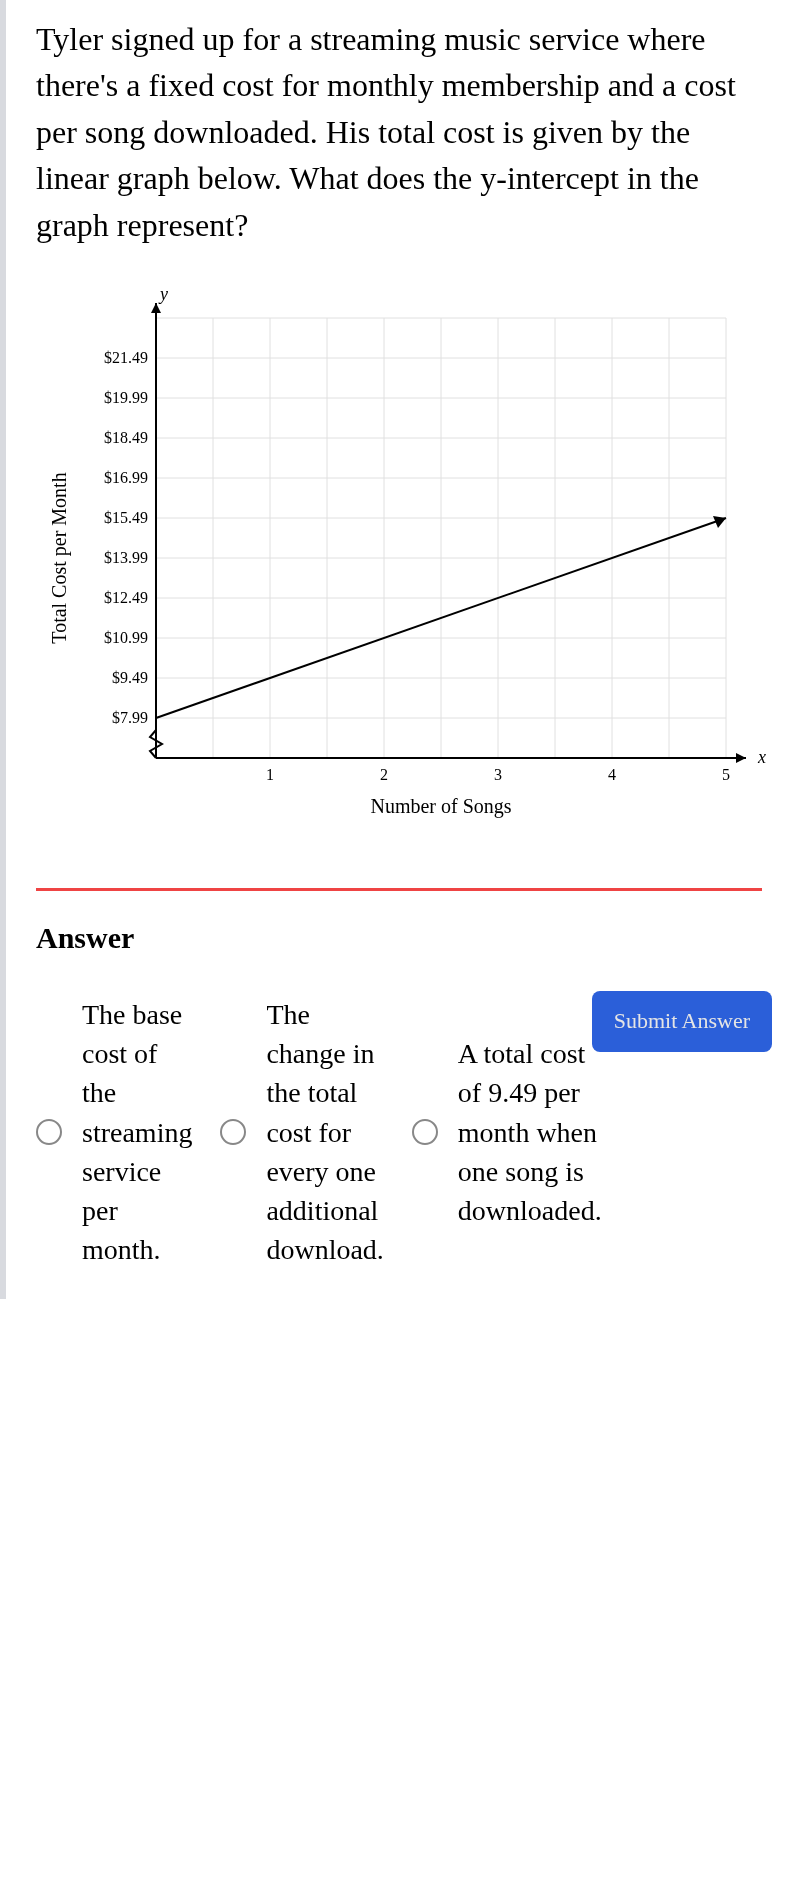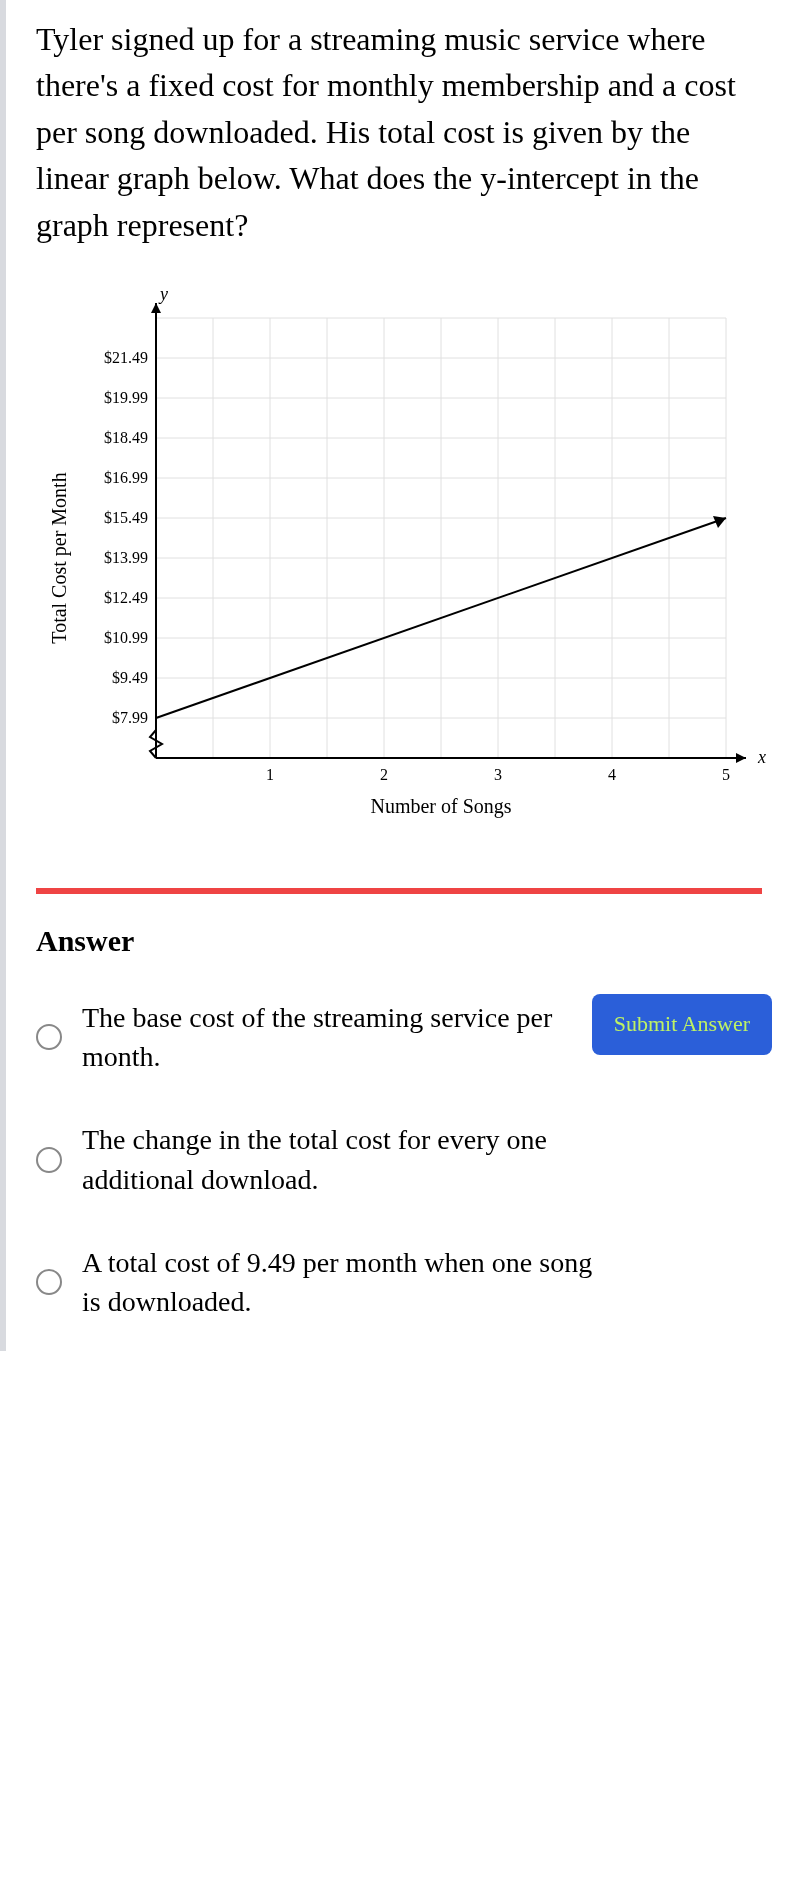--- a/index.html
+++ b/index.html
@@ -12,33 +12,33 @@
     .container { padding: 16px 30px 30px 30px; }
     .question {
       font-size: 32px;
       line-height: 1.45;
       color: #000;
       margin-bottom: 40px;
     }
     .chart-wrapper { margin: 0 0 40px 10px; }
     .chart-svg { display: block; }
     .answer-section {
-      border-top: 6px solid #ef4444;
+      border-top: 3px solid #ef4444;
       padding-top: 30px;
       position: relative;
     }
     .answer-title {
       font-size: 30px;
       font-weight: bold;
       margin-bottom: 40px;
     }
     .options {
       display: flex;
-      flex-direction: column;
-      gap: 44px;
+      flex-direction: row;
+      gap: 28px;
       max-width: 560px;
     }
     .option {
       display: flex;
       align-items: center;
       gap: 20px;
     }
     .radio {
       width: 26px;
       height: 26px;
@@ -51,21 +51,21 @@
       font-size: 28px;
       line-height: 1.4;
       color: #000;
       flex: 1;
     }
     .submit-btn {
       position: absolute;
       top: 100px;
       right: -10px;
       background: #2b5fd9;
-      color: #bef264;
+      color: #e5e5e5;
       border: none;
       border-radius: 8px;
       padding: 16px 22px;
       font-size: 22px;
       font-family: inherit;
       text-align: center;
       line-height: 1.3;
       cursor: pointer;
       margin-left: 16px;
     }

